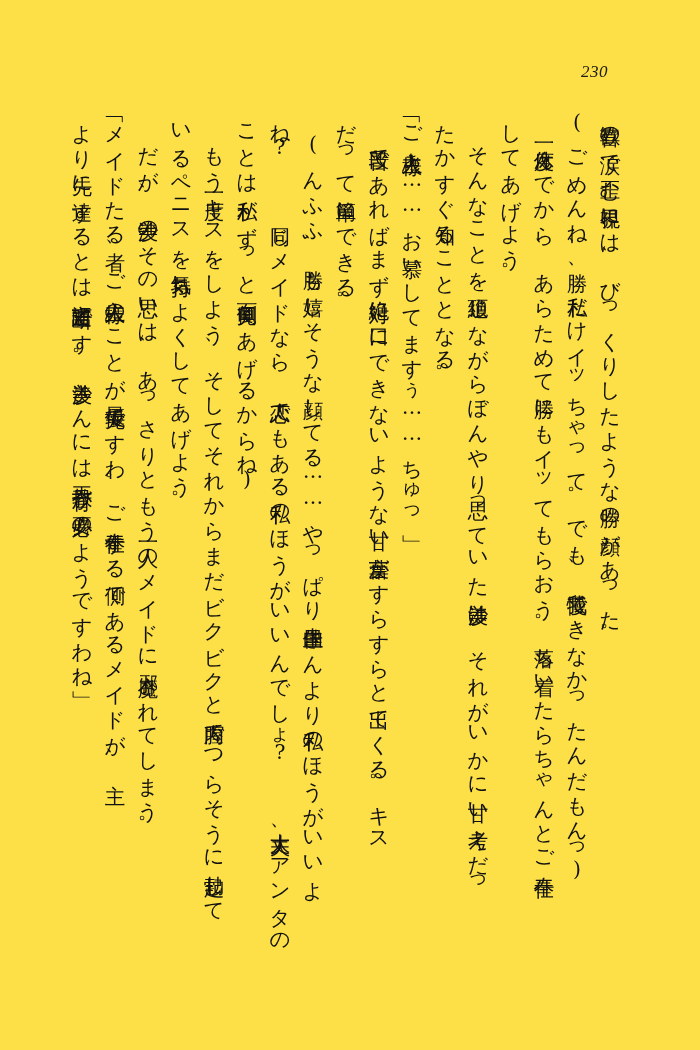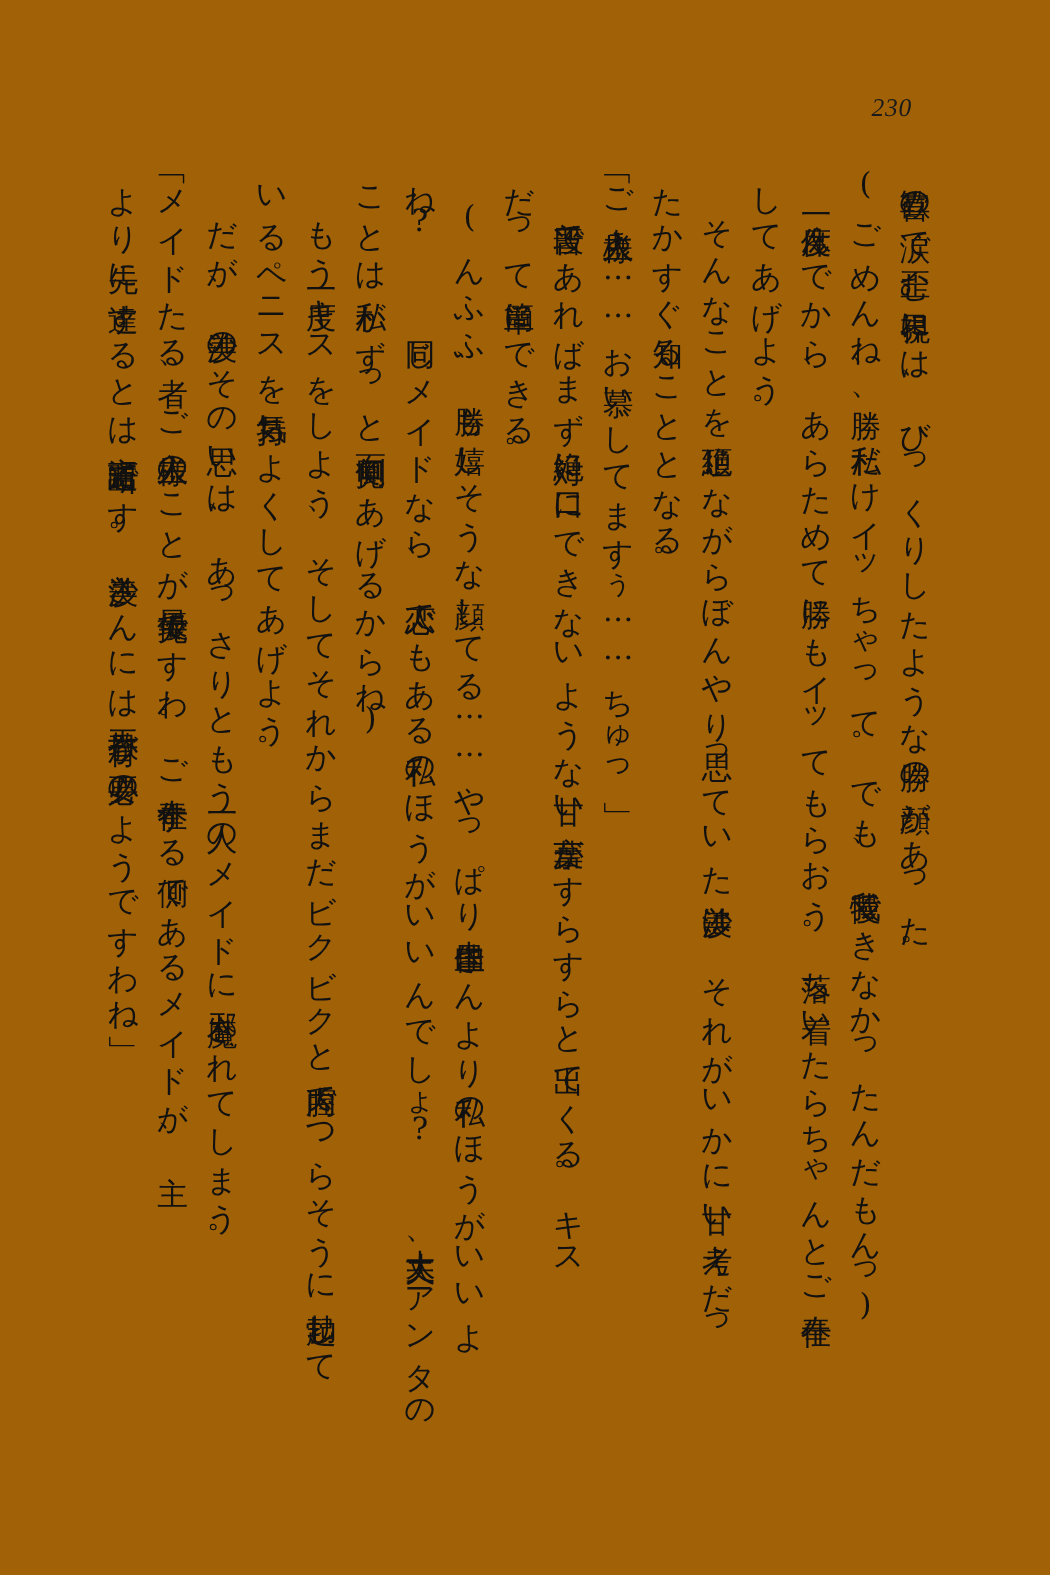--- a/index.html
+++ b/index.html
@@ -11,21 +11,21 @@
     width: 700px;
     height: 1050px;
     overflow: hidden;
     font-family: "Liberation Serif", "DejaVu Serif", serif;
     color: #0d0d0d;
   }
   .page {
     position: relative;
     width: 700px;
     height: 1050px;
-    background: #a16207;
+    background: #fde047;
   }
   .page-number {
     position: absolute;
     top: 62px;
     right: 92px;
     font-family: "Liberation Serif", "DejaVu Serif", serif;
     font-style: italic;
     font-size: 17px;
     color: #1a1a1a;
     letter-spacing: 0.5px;

